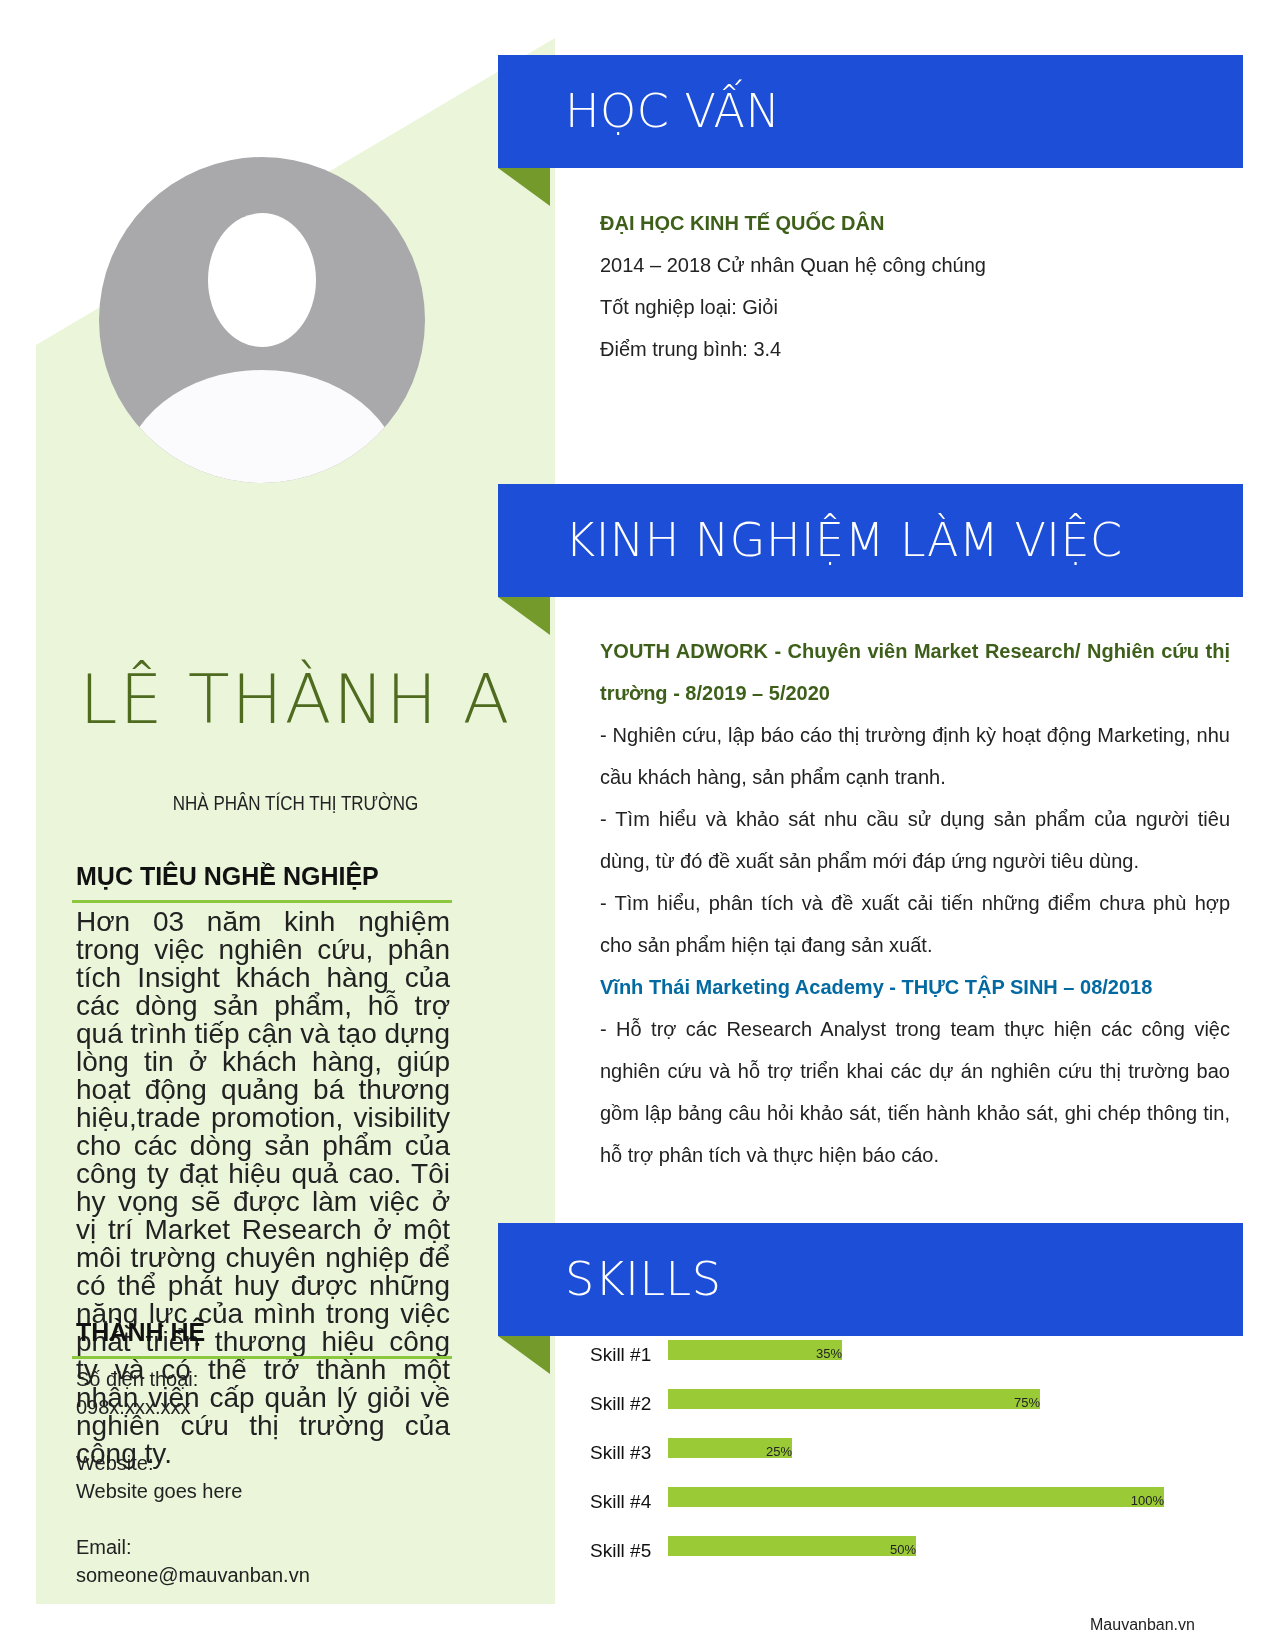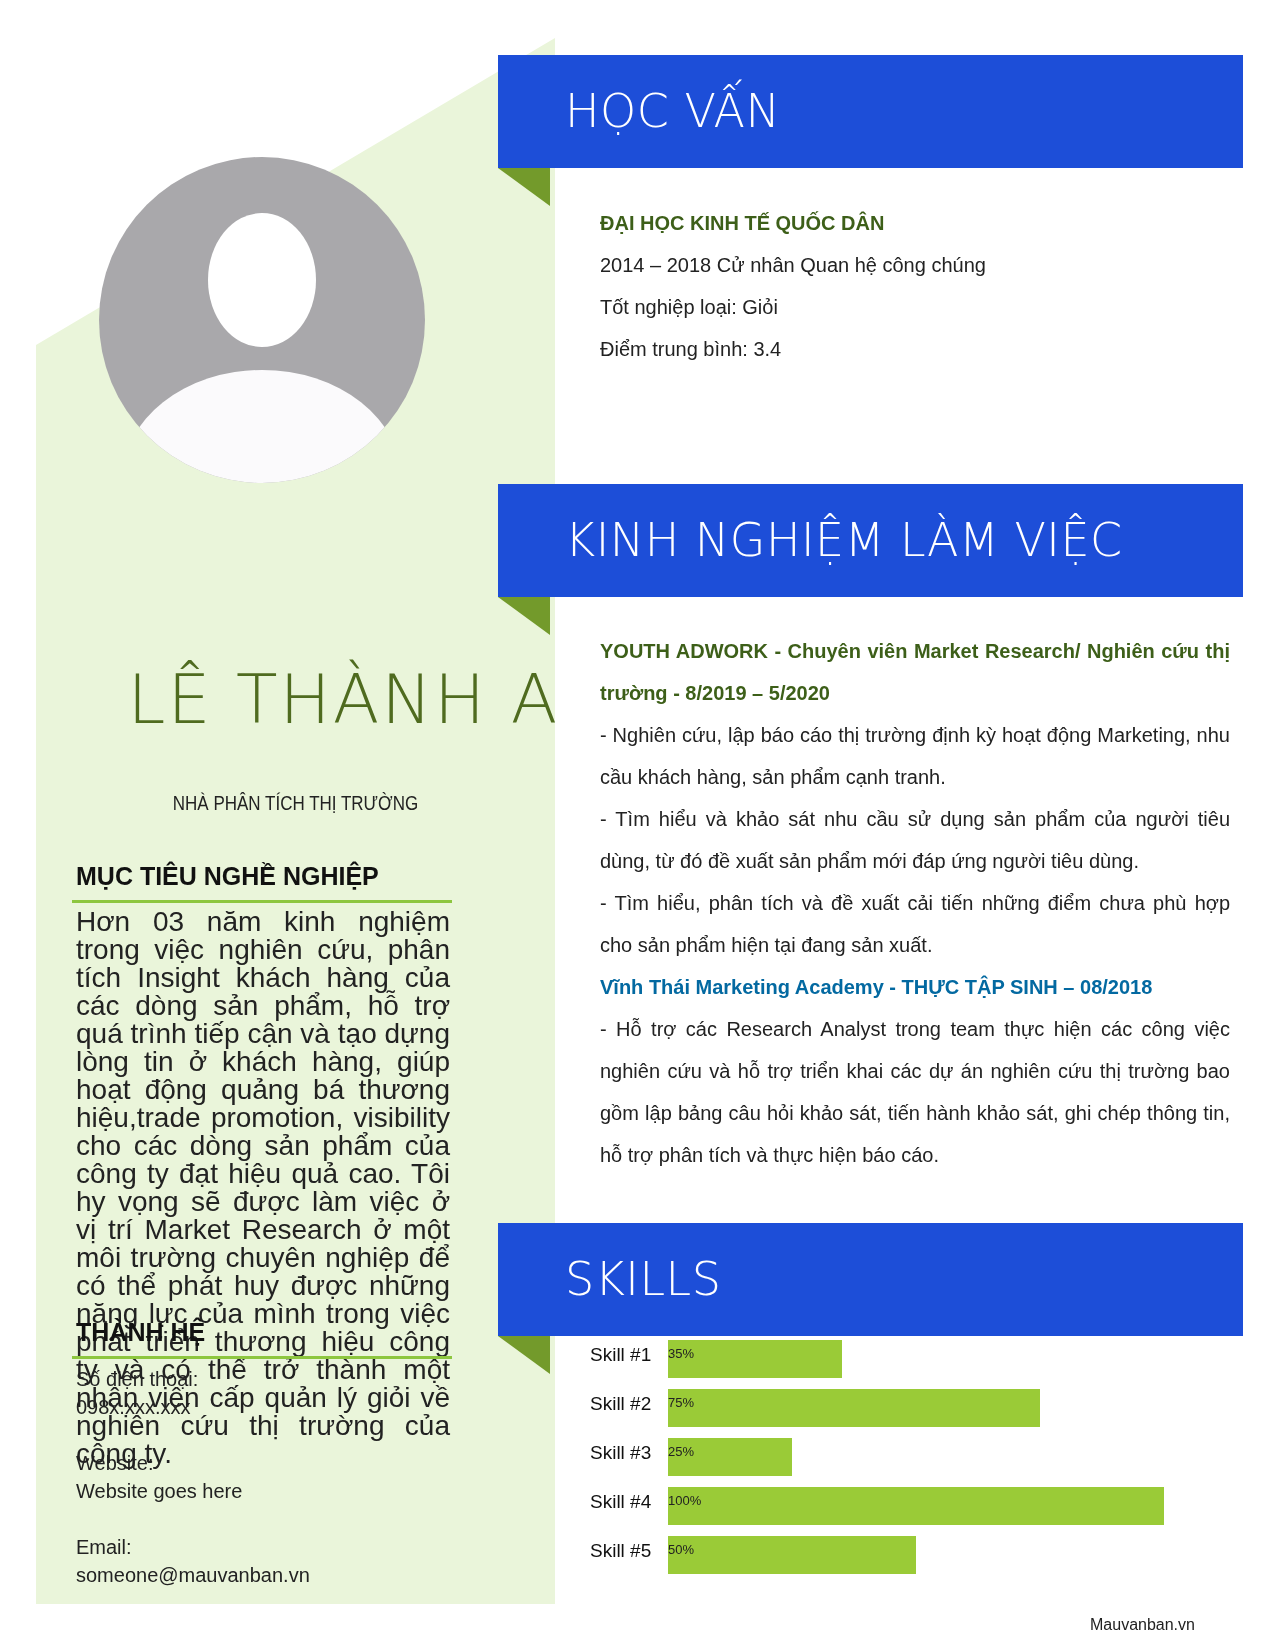--- a/index.html
+++ b/index.html
@@ -12,21 +12,21 @@
     .left-bg {
       position: absolute; left: 36px; top: 0; width: 519px; height: 1604px;
     }
     .left-bg svg { display: block; }
     .avatar {
       position: absolute; left: 97px; top: 155px; width: 330px; height: 330px;
     }
     .name {
       position: absolute; left: 36px; top: 660px; width: 519px;
       text-align: center; font-size: 68px; color: #4f6b1f;
-      letter-spacing: 2px; font-family: "DejaVu Sans", sans-serif; font-weight: 300; padding-left: 48px;
+      letter-spacing: 2px; font-family: "DejaVu Sans", sans-serif; font-weight: 300;
     }
     .subtitle {
       position: absolute; left: 36px; top: 792px; width: 519px; text-align: center;
       font-size: 20px; color: #222; transform: scaleX(0.85);
       font-family: "Liberation Sans Narrow", "Liberation Sans", sans-serif;
     }
     .left-head {
       position: absolute; left: 76px; font-size: 25px; font-weight: bold; color: #111;
       font-family: "Liberation Sans", sans-serif;
     }
@@ -60,22 +60,22 @@
     .hl { color: #3d5f19; font-weight: bold; }
     .hl2 { color: #0369a1; font-weight: bold; }
     .just { text-align: justify; }
 
     .skills { position: absolute; left: 590px; top: 1340px; width: 620px; }
     .skill-row { position: relative; height: 49px; }
     .skill-label {
       position: absolute; left: 0; top: 4px; font-size: 19px; color: #111; width: 70px;
     }
     .skill-bar {
-      position: absolute; left: 78px; top: 0; height: 38px; background: #9acb37;
-      text-align: left; font-size: 13px; line-height: 27px; color: #222;
+      position: absolute; left: 78px; top: 0; height: 20px; background: #9acb37;
+      text-align: right; font-size: 13px; line-height: 27px; color: #222;
     }
     .footer {
       position: absolute; left: 1090px; top: 1616px; font-size: 16px; color: #222;
     }
   </style>
 </head>
 <body>
 
 <div class="left-bg">
   <svg width="519" height="1604" viewBox="0 0 519 1604">

